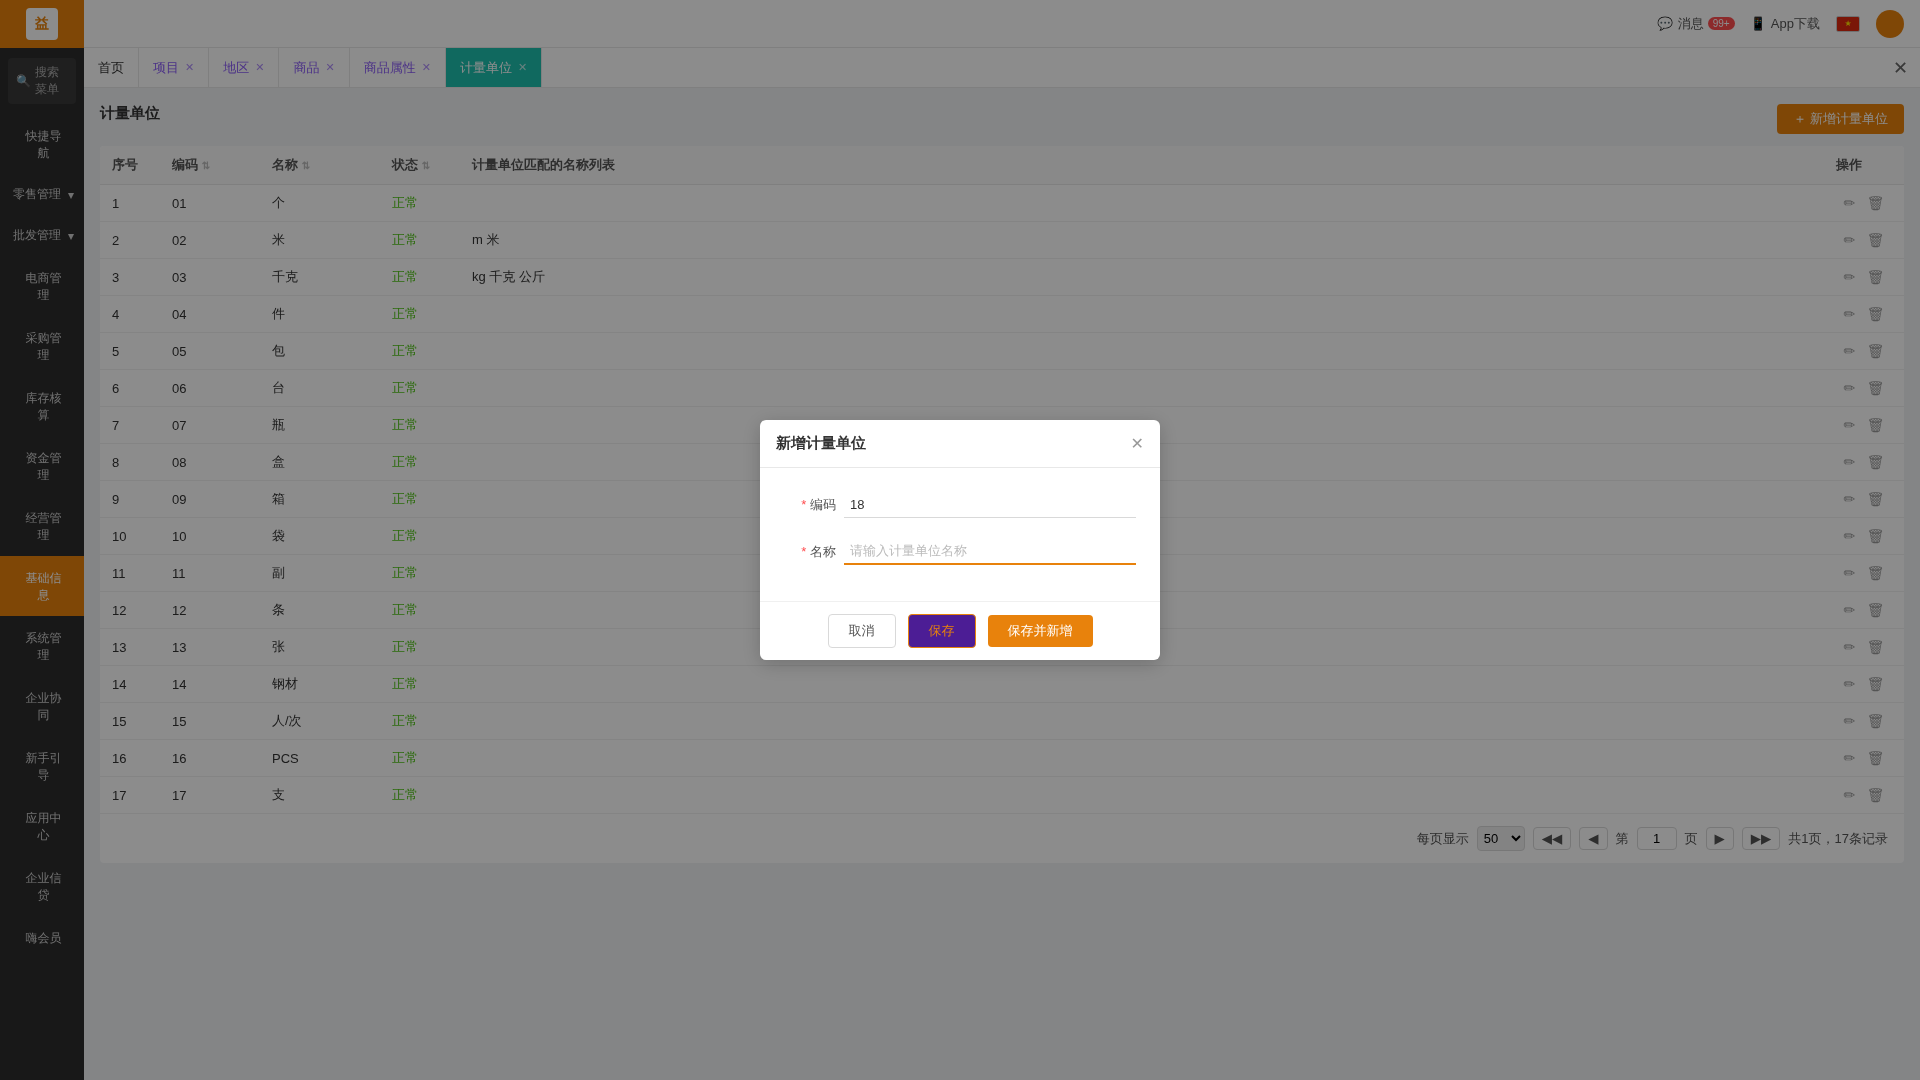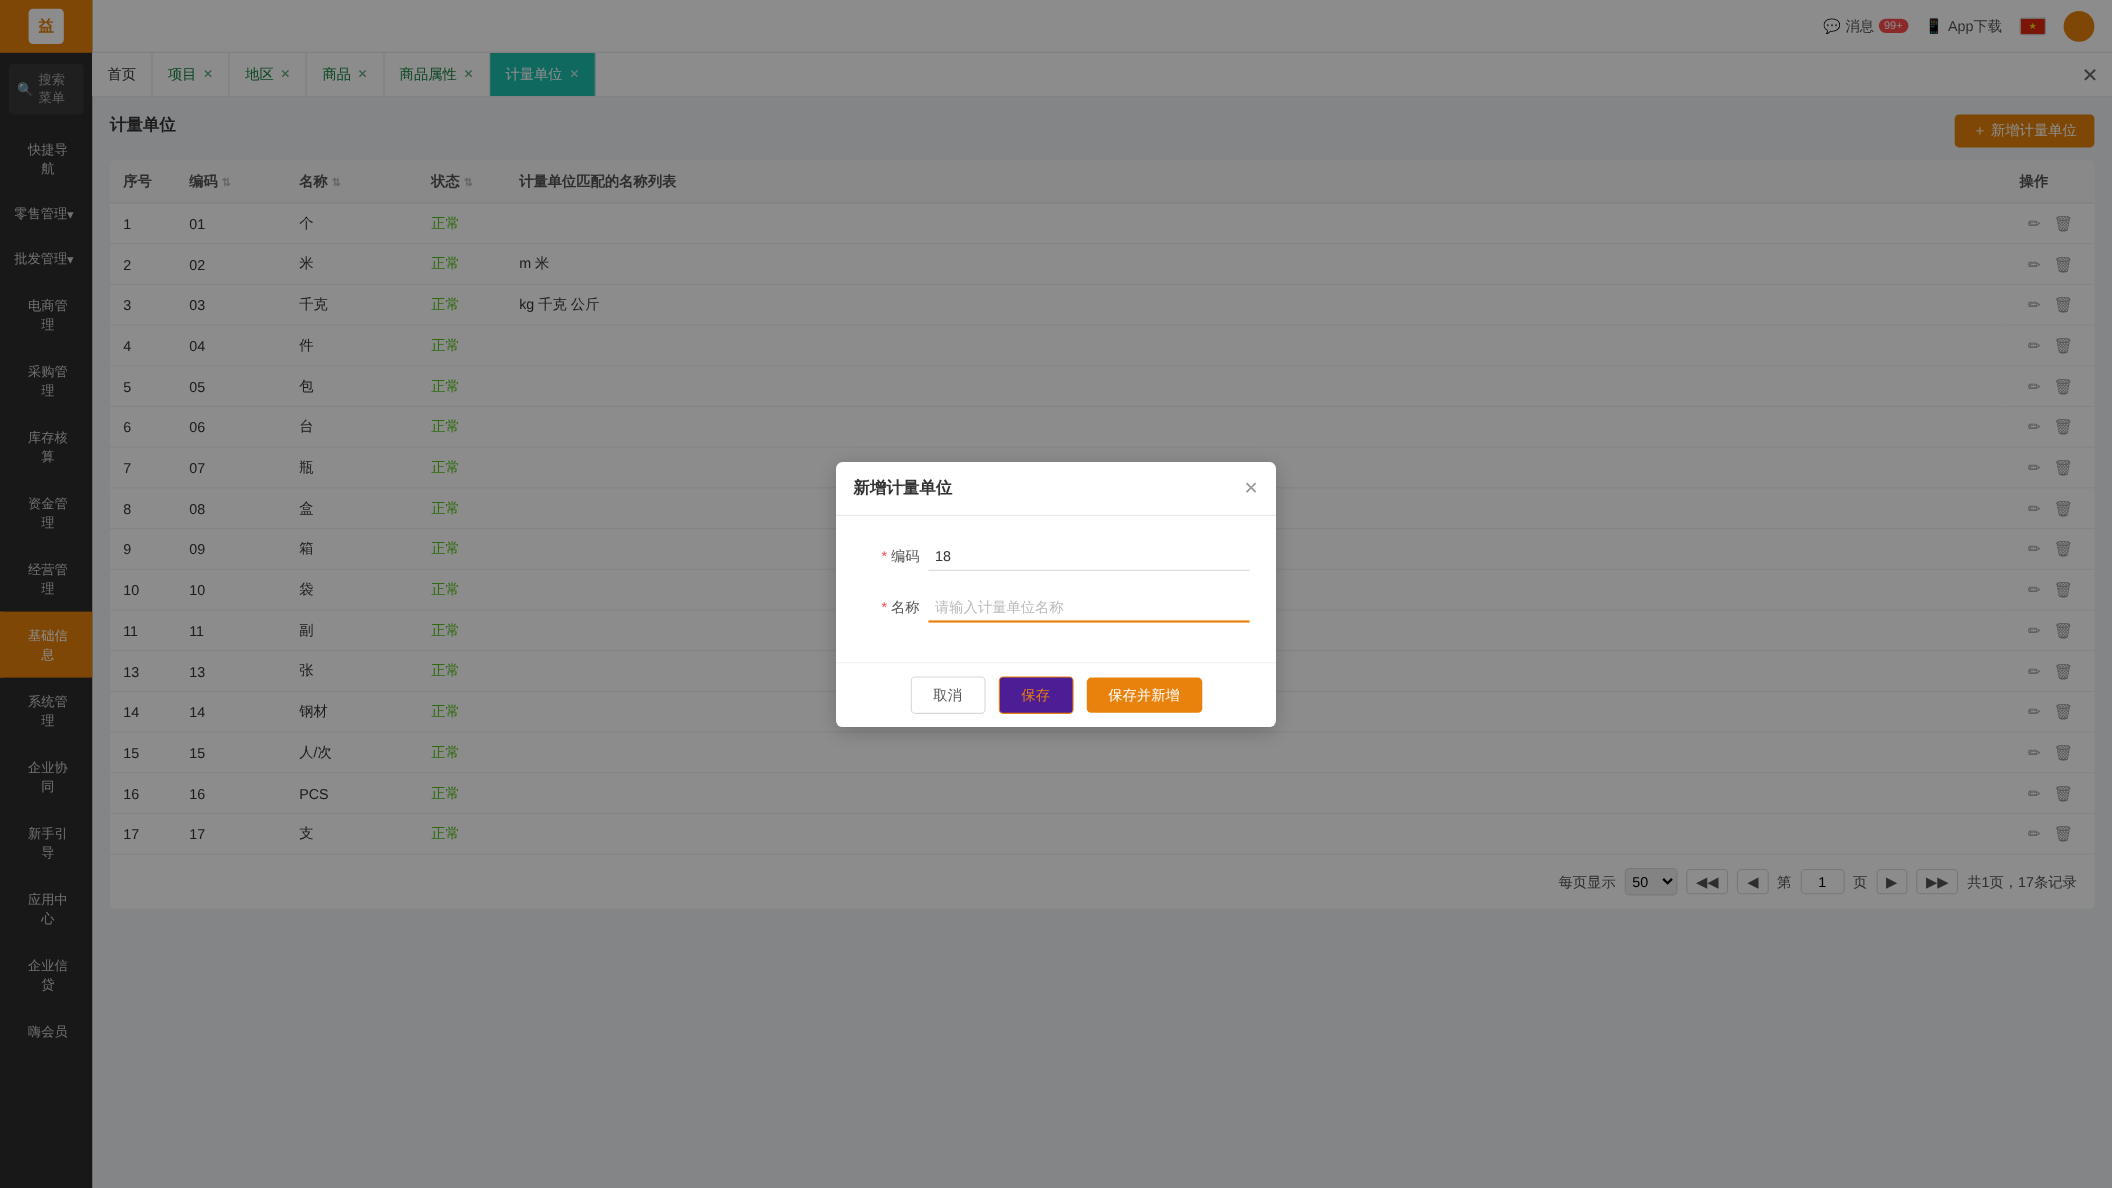--- a/index.html
+++ b/index.html
@@ -7,34 +7,34 @@
 
     
     .sidebar { width: 84px; background: #2c2c2c; display: flex; flex-direction: column; height: 100%; flex-shrink: 0; }
     .sidebar-logo { background: #e8820c; height: 48px; display: flex; align-items: center; justify-content: center; color: white; font-weight: bold; font-size: 14px; gap: 4px; }
     .sidebar-logo-icon { width: 32px; height: 32px; background: white; border-radius: 4px; display: flex; align-items: center; justify-content: center; color: #e8820c; font-weight: bold; font-size: 14px; }
     .sidebar-search { padding: 10px 8px; }
     .sidebar-search-btn { width: 100%; background: #3a3a3a; border: none; color: #aaa; padding: 6px 8px; border-radius: 4px; font-size: 12px; cursor: pointer; text-align: left; display: flex; align-items: center; gap: 4px; }
     .sidebar-nav-item { padding: 12px 17px; text-align: center; color: #ccc; cursor: pointer; font-size: 12px; border-left: 3px solid transparent; }
     .sidebar-nav-item.active { background: #e8820c; color: white; border-left-color: #e8820c; }
     .sidebar-nav-item .nav-label { margin-top: 2px; }
-    .sidebar-nav-item.has-sub { display: flex; align-items: center; padding: 12px 10px; }
+    .sidebar-nav-item.has-sub { display: flex; align-items: center; justify-content: space-between; padding: 12px 10px; }
 
     
     .main { flex: 1; display: flex; flex-direction: column; overflow: hidden; }
 
     
     .top-header { height: 48px; background: #fff; display: flex; align-items: center; justify-content: flex-end; padding: 0 16px; border-bottom: 1px solid #e8e8e8; gap: 16px; }
     .top-header-item { display: flex; align-items: center; gap: 4px; color: #555; font-size: 13px; cursor: pointer; }
     .badge { background: #ff4d4f; color: white; border-radius: 10px; font-size: 10px; padding: 1px 5px; min-width: 16px; text-align: center; }
     .avatar { width: 28px; height: 28px; background: #e8820c; border-radius: 50%; }
 
     
     .tabs-bar { height: 40px; background: #fff; display: flex; align-items: center; padding: 0 0; border-bottom: 1px solid #e8e8e8; overflow-x: auto; }
-    .tab { display: flex; align-items: center; padding: 0 14px; height: 40px; cursor: pointer; color: #15803d; font-size: 13px; border-right: 1px solid #e8e8e8; white-space: nowrap; gap: 6px; }
+    .tab { display: flex; align-items: center; padding: 0 14px; height: 40px; cursor: pointer; color: #8b5cf6; font-size: 13px; border-right: 1px solid #e8e8e8; white-space: nowrap; gap: 6px; }
     .tab.active { background: #1ebfae; color: white; }
     .tab .close-btn { font-size: 11px; opacity: 0.7; }
     .tab.home { background: #fff; color: #333; }
     .tabs-close-all { margin-left: auto; padding: 0 12px; color: #666; cursor: pointer; font-size: 18px; }
 
     
     .page-content { flex: 1; padding: 16px; overflow-y: auto; background: #f0f2f5; }
     .page-title { font-size: 15px; font-weight: bold; color: #333; margin-bottom: 12px; }
     .content-card { background: white; border-radius: 4px; overflow: hidden; }
 
@@ -338,20 +338,31 @@
       <td></td>
       <td style="text-align:center;">
         <span class="action-btn">✏</span>
         <span class="action-btn">🗑</span>
       </td>
     </tr>
             <tr>
       <td>11</td>
       <td>11</td>
       <td>副</td>
+      <td><span class="status-normal">正常</span></td>
+      <td></td>
+      <td style="text-align:center;">
+        <span class="action-btn">✏</span>
+        <span class="action-btn">🗑</span>
+      </td>
+    </tr>
+            <tr>
+      <td>12</td>
+      <td>12</td>
+      <td>条</td>
       <td><span class="status-normal">正常</span></td>
       <td></td>
       <td style="text-align:center;">
         <span class="action-btn">✏</span>
         <span class="action-btn">🗑</span>
       </td>
     </tr>
             <tr>
       <td>13</td>
       <td>13</td>

